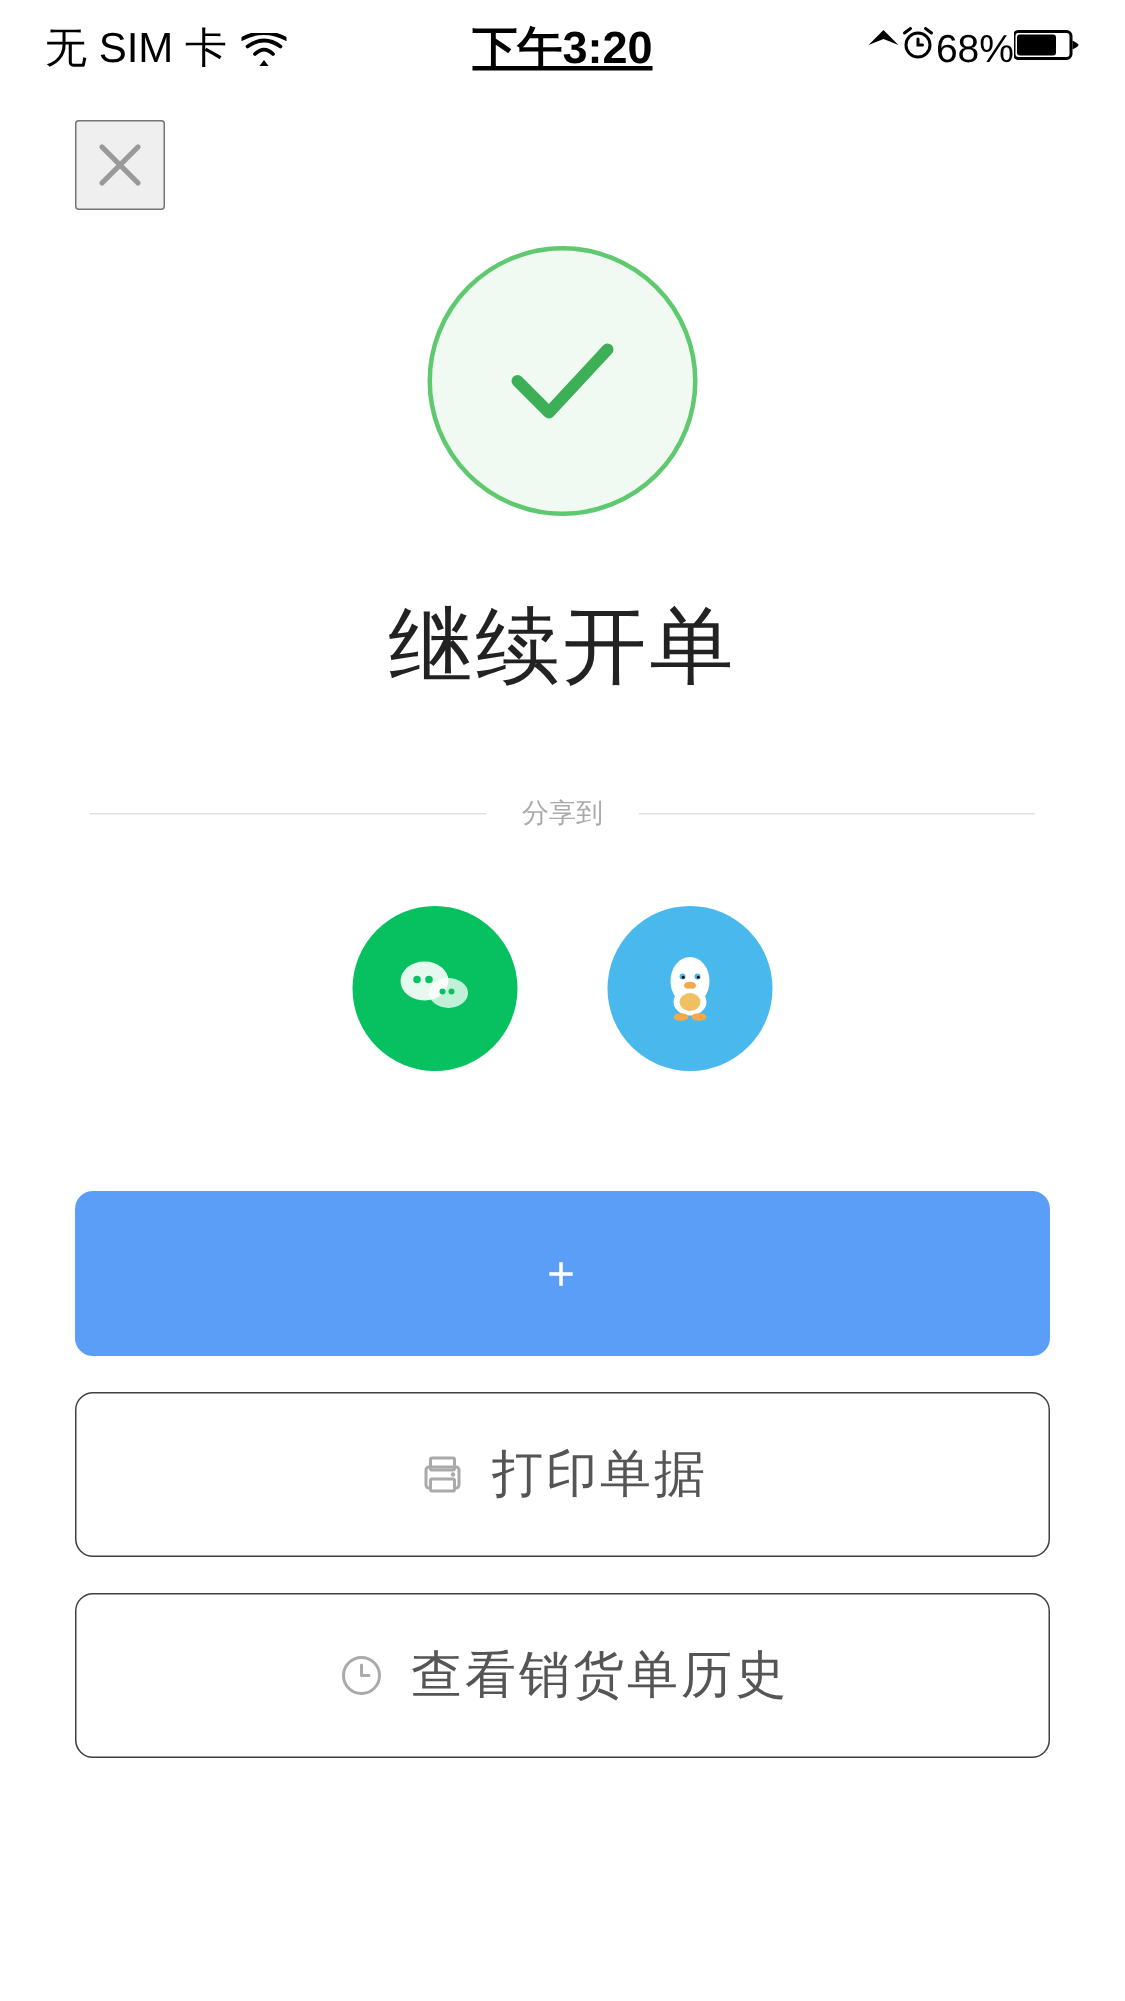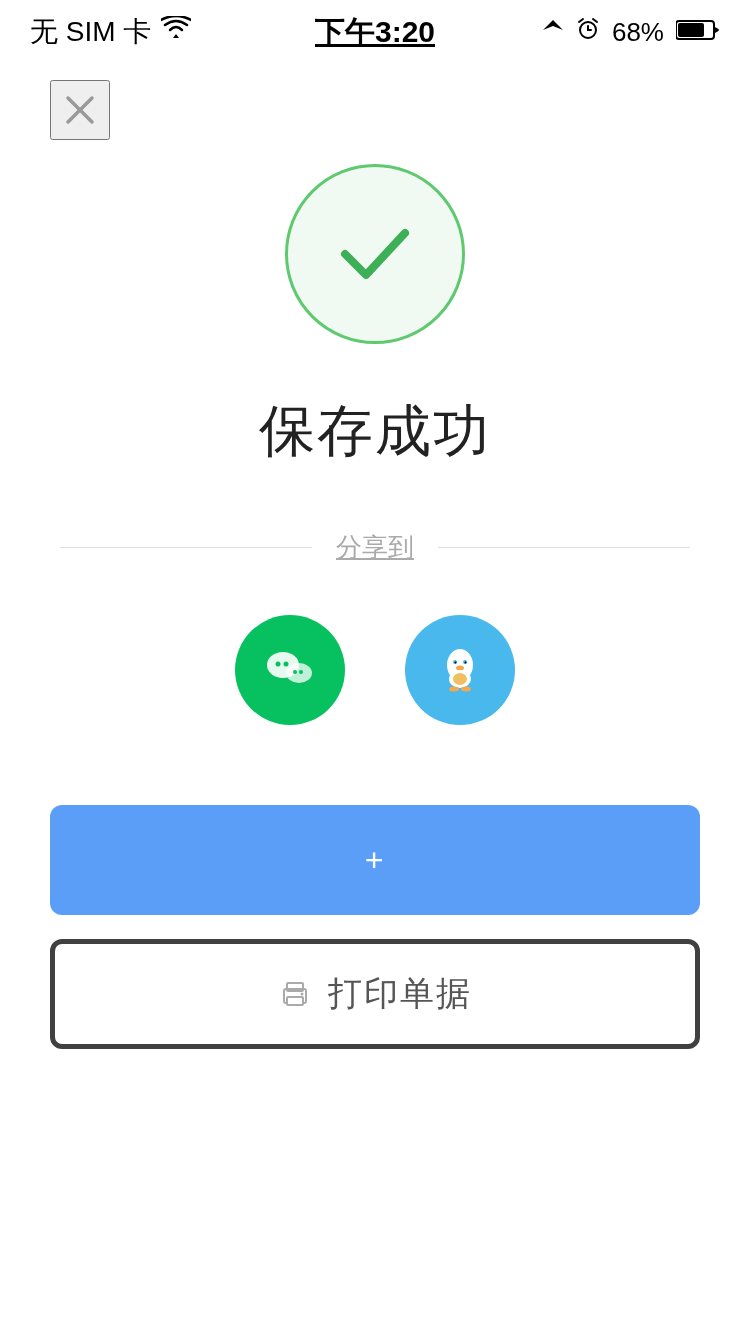--- a/index.html
+++ b/index.html
@@ -21,39 +21,39 @@
       background: #fff;
       display: flex;
       align-items: center;
       justify-content: space-between;
       padding: 0 30px;
       position: relative;
     }
 
     .status-left {
       display: flex;
-      align-items: flex-start;
+      align-items: flex-end;
       gap: 10px;
       font-size: 28px;
       color: #000;
     }
 
     .status-center {
       position: absolute;
       left: 50%;
       transform: translateX(-50%);
       font-size: 30px;
       font-weight: 600;
       color: #000;
       text-decoration: underline;
     }
 
     .status-right {
       display: flex;
-      gap: 12px;
+      gap: 0;
       font-size: 26px;
       color: #000;
     }
 
     
     .close-btn {
       position: absolute;
       top: 80px;
       left: 50px;
       width: 60px;
@@ -113,24 +113,23 @@
       margin-bottom: 50px;
     }
 
     .divider-line {
       flex: 1;
       height: 1px;
       background: #e0e0e0;
     }
 
     .divider-text {
-      font-size: 26px;
+      font-size: 18px;
       color: #aaa;
       padding: 0 24px;
-      text-decoration: underline;
     }
 
     
     .share-icons {
       display: flex;
       align-items: center;
       justify-content: center;
       gap: 60px;
       margin-bottom: 80px;
     }
@@ -177,21 +176,21 @@
       justify-content: center;
       gap: 16px;
       cursor: pointer;
       letter-spacing: 2px;
     }
 
     .btn-secondary {
       width: 100%;
       height: 110px;
       background: #fff;
-      border: 5px solid #404040;
+      border: 1px solid #404040;
       border-radius: 12px;
       font-size: 34px;
       color: #555;
       display: flex;
       align-items: center;
       justify-content: center;
       gap: 16px;
       cursor: pointer;
       letter-spacing: 2px;
     }
@@ -251,21 +250,21 @@
 </button>
 
 <div class="main-content">
 
   <div class="success-circle">
     <svg class="checkmark-svg" viewBox="0 0 90 90">
       <polyline points="15,45 36,66 75,24" stroke="#3daf57" stroke-width="8" fill="none" stroke-linecap="round" stroke-linejoin="round"></polyline>
     </svg>
   </div>
 
-  <div class="success-title">保存成功</div>
+  <div class="success-title">继续开单</div>
 
   <div class="share-divider">
     <div class="divider-line"></div>
     <span class="divider-text">分享到</span>
     <div class="divider-line"></div>
   </div>
 
   <div class="share-icons">
 
     <button class="share-icon-btn share-icon-wechat">
@@ -317,15 +316,24 @@
         <svg width="34" height="34" viewBox="0 0 34 34" fill="none">
           <rect x="6" y="12" width="22" height="14" rx="2" stroke="#aaa" stroke-width="2"></rect>
           <rect x="9" y="6" width="16" height="8" rx="1" stroke="#aaa" stroke-width="2"></rect>
           <rect x="9" y="20" width="16" height="8" rx="1" fill="white" stroke="#aaa" stroke-width="2"></rect>
           <circle cx="24" cy="17" r="1.5" fill="#aaa"></circle>
         </svg>
       </span>
       <span>打印单据</span>
     </button>
 
+    <button class="btn-secondary">
+      <span class="btn-icon">
+        <svg width="34" height="34" viewBox="0 0 34 34" fill="none">
+          <circle cx="17" cy="17" r="12" stroke="#aaa" stroke-width="2"></circle>
+          <polyline points="17,10 17,17 22,17" stroke="#aaa" stroke-width="2" stroke-linecap="round" stroke-linejoin="round"></polyline>
+        </svg>
+      </span>
+      <span>查看销货单历史</span>
+    </button>
 
   </div>
 </div>
 
 </body></html>

